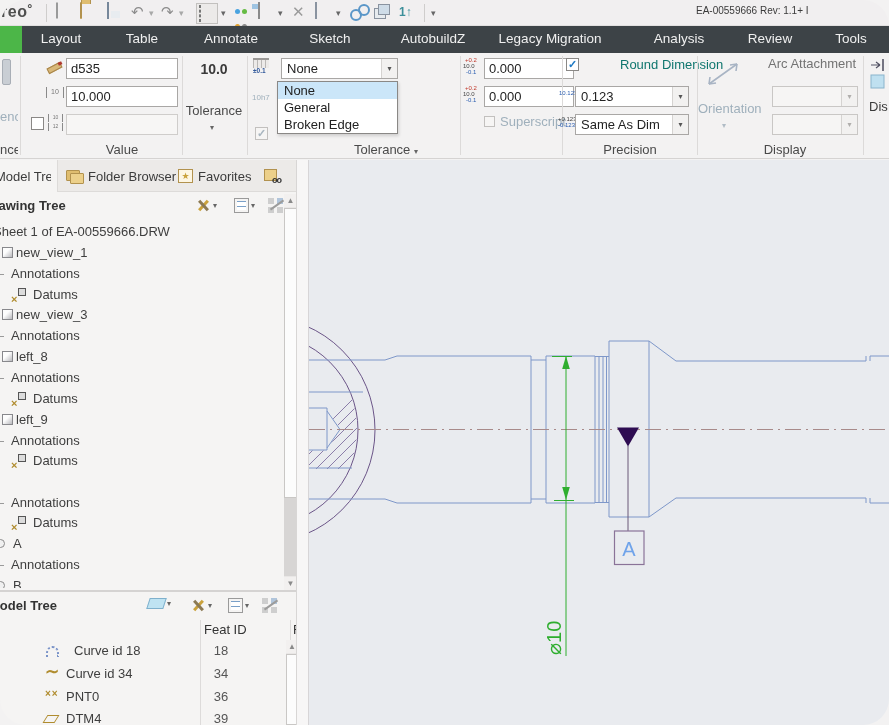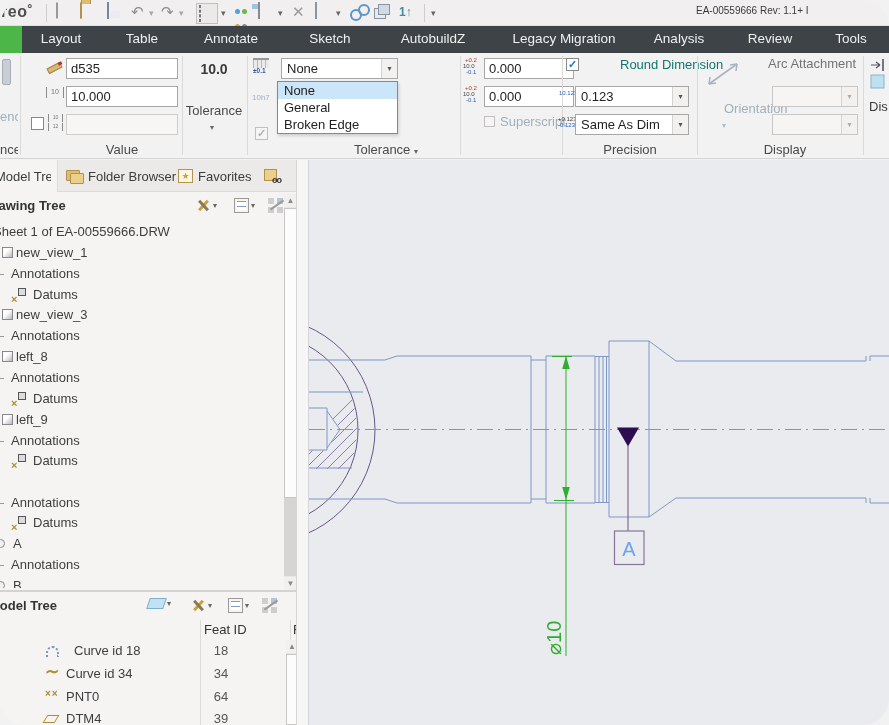--- a/index.html
+++ b/index.html
@@ -159,21 +159,21 @@
   <span id="title-text">EA-00559666 Rev: 1.1+ I</span>
 </div>
 
 <div id="tabbar">
   <span id="winbtn"></span>
   <span class="rtab" style="left:61px">Layout</span>
   <span class="rtab" style="left:142px">Table</span>
   <span class="rtab" style="left:231px">Annotate</span>
   <span class="rtab" style="left:330px">Sketch</span>
   <span class="rtab" style="left:433px">AutobuildZ</span>
-  <span class="rtab" style="left:564px">Legacy Migration</span>
+  <span class="rtab" style="left:550px">Legacy Migration</span>
   <span class="rtab" style="left:679px">Analysis</span>
   <span class="rtab" style="left:770px">Review</span>
   <span class="rtab" style="left:851px">Tools</span>
 </div>
 
 <div id="ribbon">
 
   <span class="abs" style="left:2px;top:6px;width:9px;height:26px;background:#c9ced4;border:1px solid #a8aeb6;border-radius:2px"></span>
   <span class="abs clipL dislab" style="left:0;top:56px;width:18px">ences</span>
   <span class="glabel" style="left:0;top:89px;width:18px;overflow:hidden">nces</span>
@@ -238,21 +238,21 @@
     <span class="cbtn">▾</span>
   </div>
   <span class="glabel" style="left:563px;top:89px;width:134px">Precision</span>
   <span class="gsep" style="left:697px"></span>
 
   <svg class="abs" style="left:703px;top:5px" width="40" height="32">
     <line x1="6" y1="26" x2="34" y2="6" stroke="#a8b4c4" stroke-width="1.6"></line>
     <path d="M6,26 l7,-1 M6,26 l1,-7" stroke="#a8b4c4" stroke-width="1.6" fill="none"></path>
     <path d="M34,6 l-7,1 M34,6 l-1,7" stroke="#a8b4c4" stroke-width="1.6" fill="none"></path>
   </svg>
-  <span class="orient-lab" style="left:724px;top:48px;width:58px;text-align:center">Orientation</span>
+  <span class="orient-lab" style="left:698px;top:48px;width:58px;text-align:center">Orientation</span>
   <span class="abs" style="left:722px;top:68px;font-size:8px;color:#b0bcc6">▾</span>
   <span class="abs" style="left:768px;top:3px;width:100px;color:#737373">Arc Attachment</span>
   <div class="combo dis" style="left:772px;top:33px;width:86px">
         <span class="cbtn">▾</span>
       </div>
   <div class="combo dis" style="left:772px;top:61px;width:86px">
         <span class="cbtn">▾</span>
       </div>
   <span class="glabel" style="left:710px;top:89px;width:150px">Display</span>
   <span class="gsep" style="left:863px"></span>
@@ -408,21 +408,21 @@
         <span class="featid">18</span>
       </div>
   <div class="trow" style="top:504px">
         <span class="m-wave" style="left:45px">∼</span>
         <span class="tlabel" style="left:66px">Curve id 34</span>
         <span class="featid">34</span>
       </div>
   <div class="trow" style="top:527px">
         <span class="m-pts" style="left:45px">××</span>
         <span class="tlabel" style="left:66px">PNT0</span>
-        <span class="featid">64</span>
+        <span class="featid">36</span>
       </div>
   <div class="trow" style="top:549px">
         <span class="m-plane" style="left:45px"></span>
         <span class="tlabel" style="left:66px">DTM4</span>
         <span class="featid">39</span>
       </div>
 
   <div class="sb" style="left:286px;top:480px;width:12px;height:85px">
     <span class="up">▲</span>
     <span class="thumb" style="top:14px;height:71px"></span>

